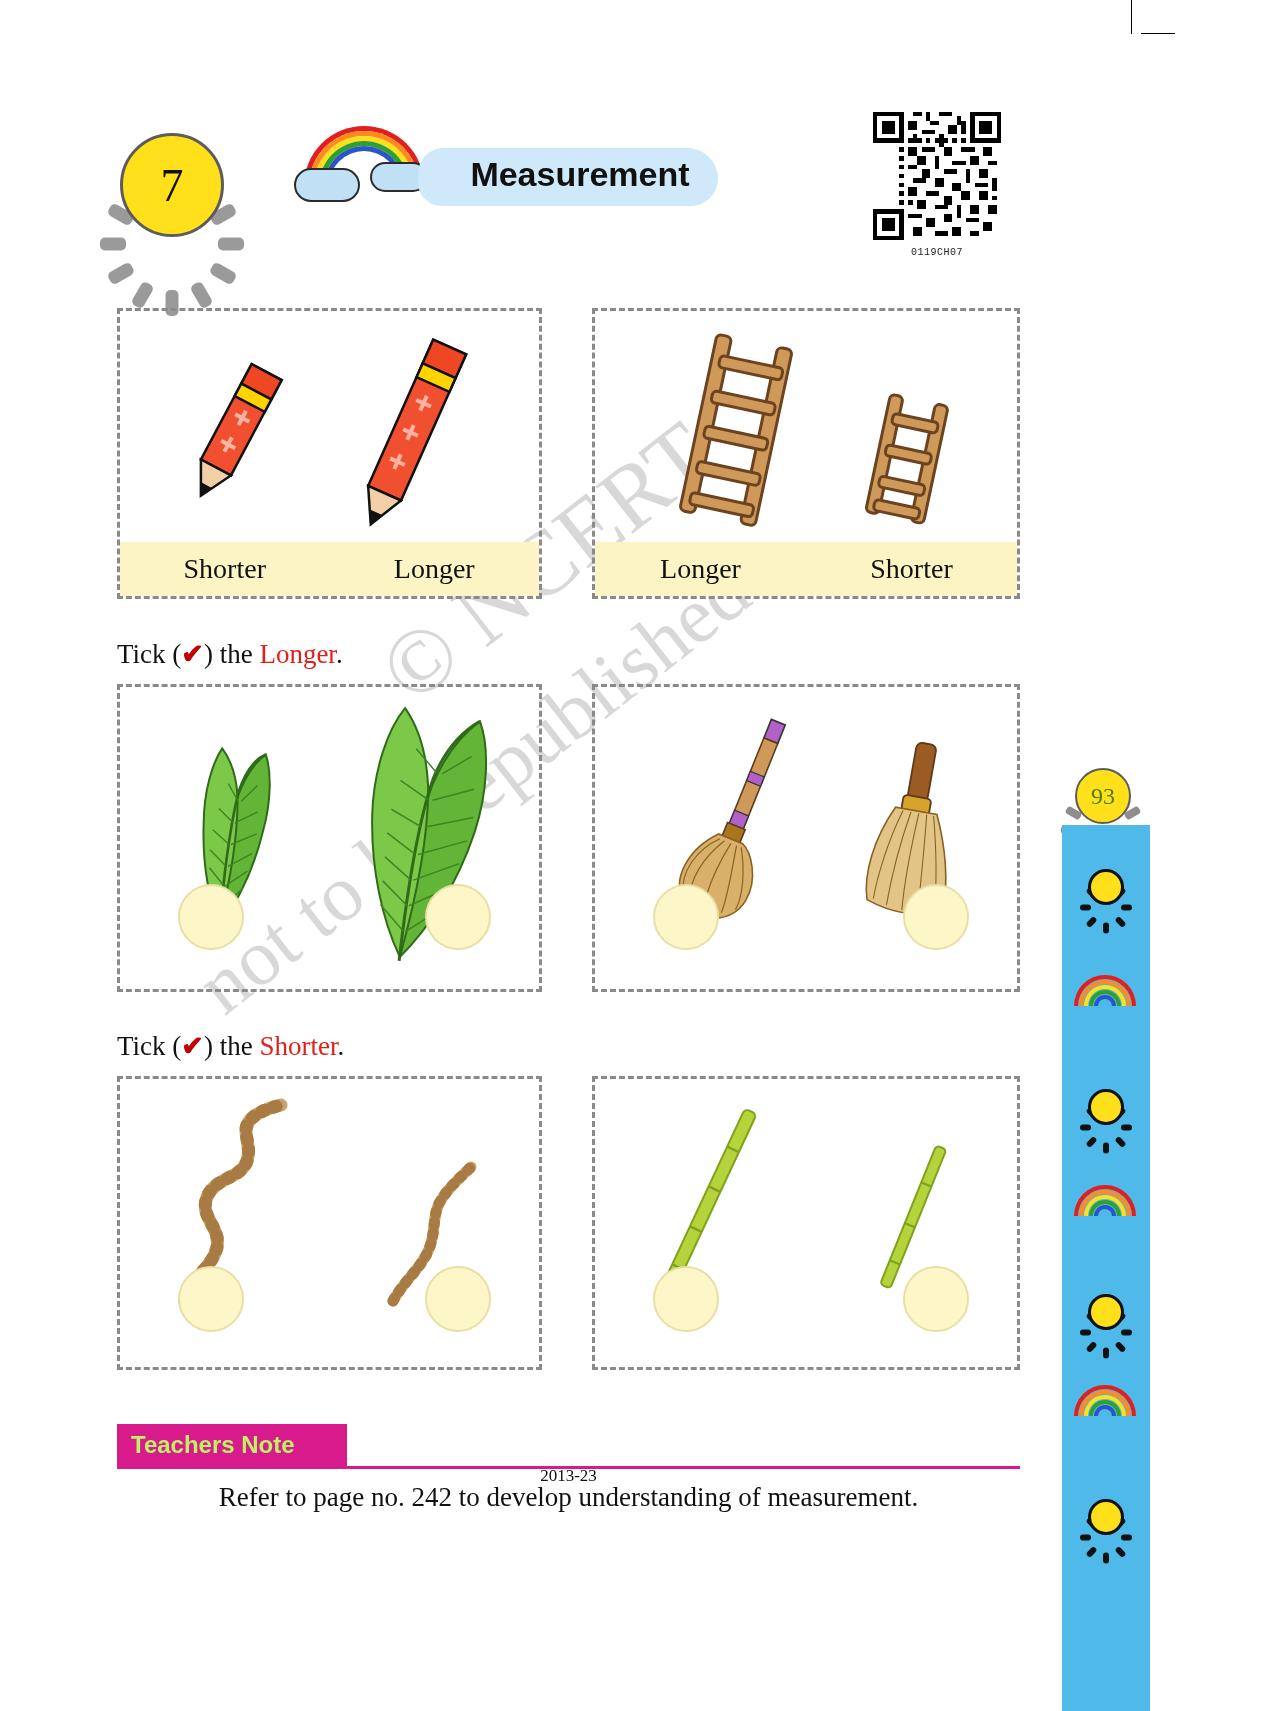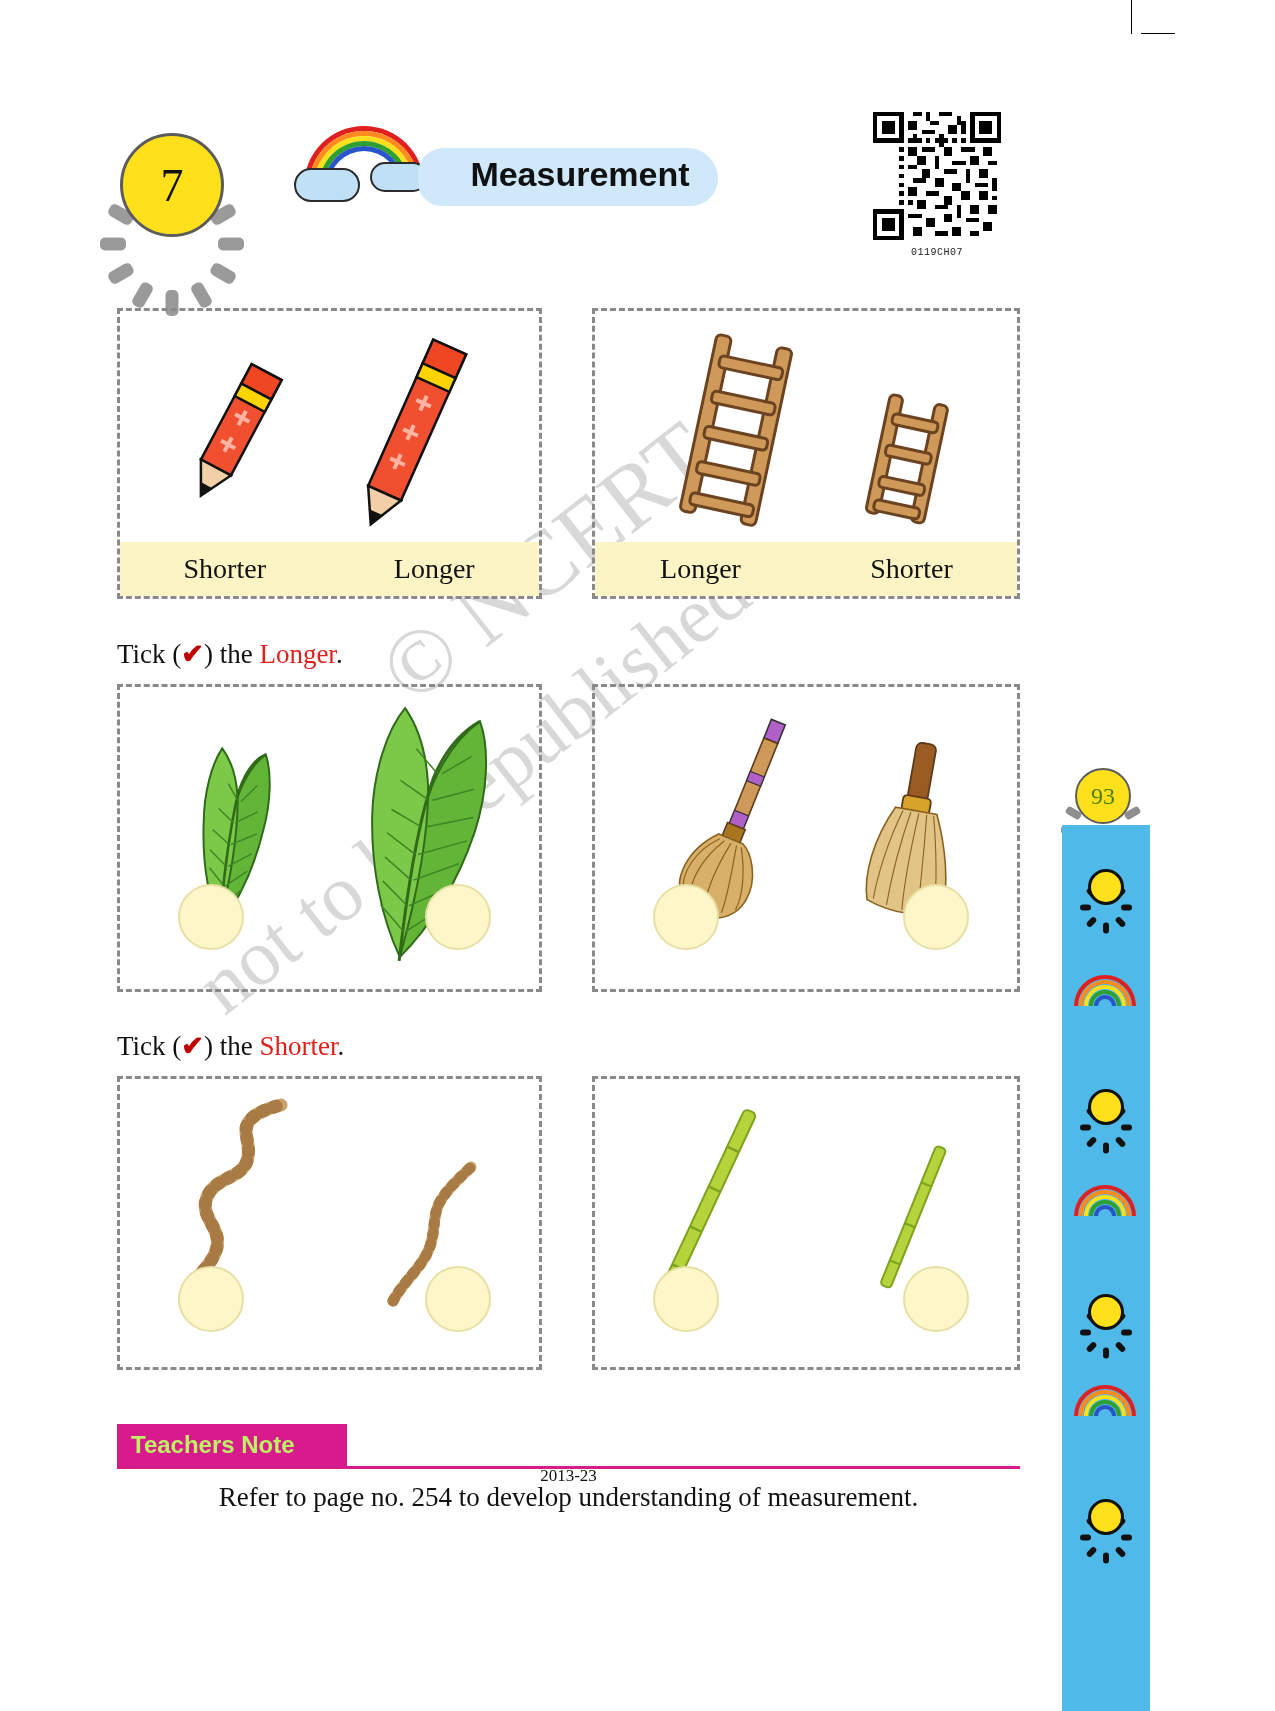--- a/index.html
+++ b/index.html
@@ -648,21 +648,21 @@
   </div>
   <div class="tick-circle" style="left:58px; top:187px;"></div>
   <div class="tick-circle" style="left:308px; top:187px;"></div>
 </div>
 
 <div class="tn-tab">
   <span>Teachers Note</span>
 </div>
 <div class="tn-rule"></div>
 <div class="year-stamp">2013-23</div>
-<div class="tn-text">Refer to page no. 254 to develop understanding of measurement.</div>
+<div class="tn-text">Refer to page no. 242 to develop understanding of measurement.</div>
 
 <div class="page-sun">
   <div class="pray" style="transform: translate(-50%,-50%) rotate(0deg)"></div>
   <div class="pray" style="transform: translate(-50%,-50%) rotate(30deg)"></div>
   <div class="pray" style="transform: translate(-50%,-50%) rotate(60deg)"></div>
   <div class="pray" style="transform: translate(-50%,-50%) rotate(90deg)"></div>
   <div class="pray" style="transform: translate(-50%,-50%) rotate(120deg)"></div>
   <div class="pray" style="transform: translate(-50%,-50%) rotate(150deg)"></div>
   <div class="pray" style="transform: translate(-50%,-50%) rotate(180deg)"></div>
   <div class="pray" style="transform: translate(-50%,-50%) rotate(210deg)"></div>

